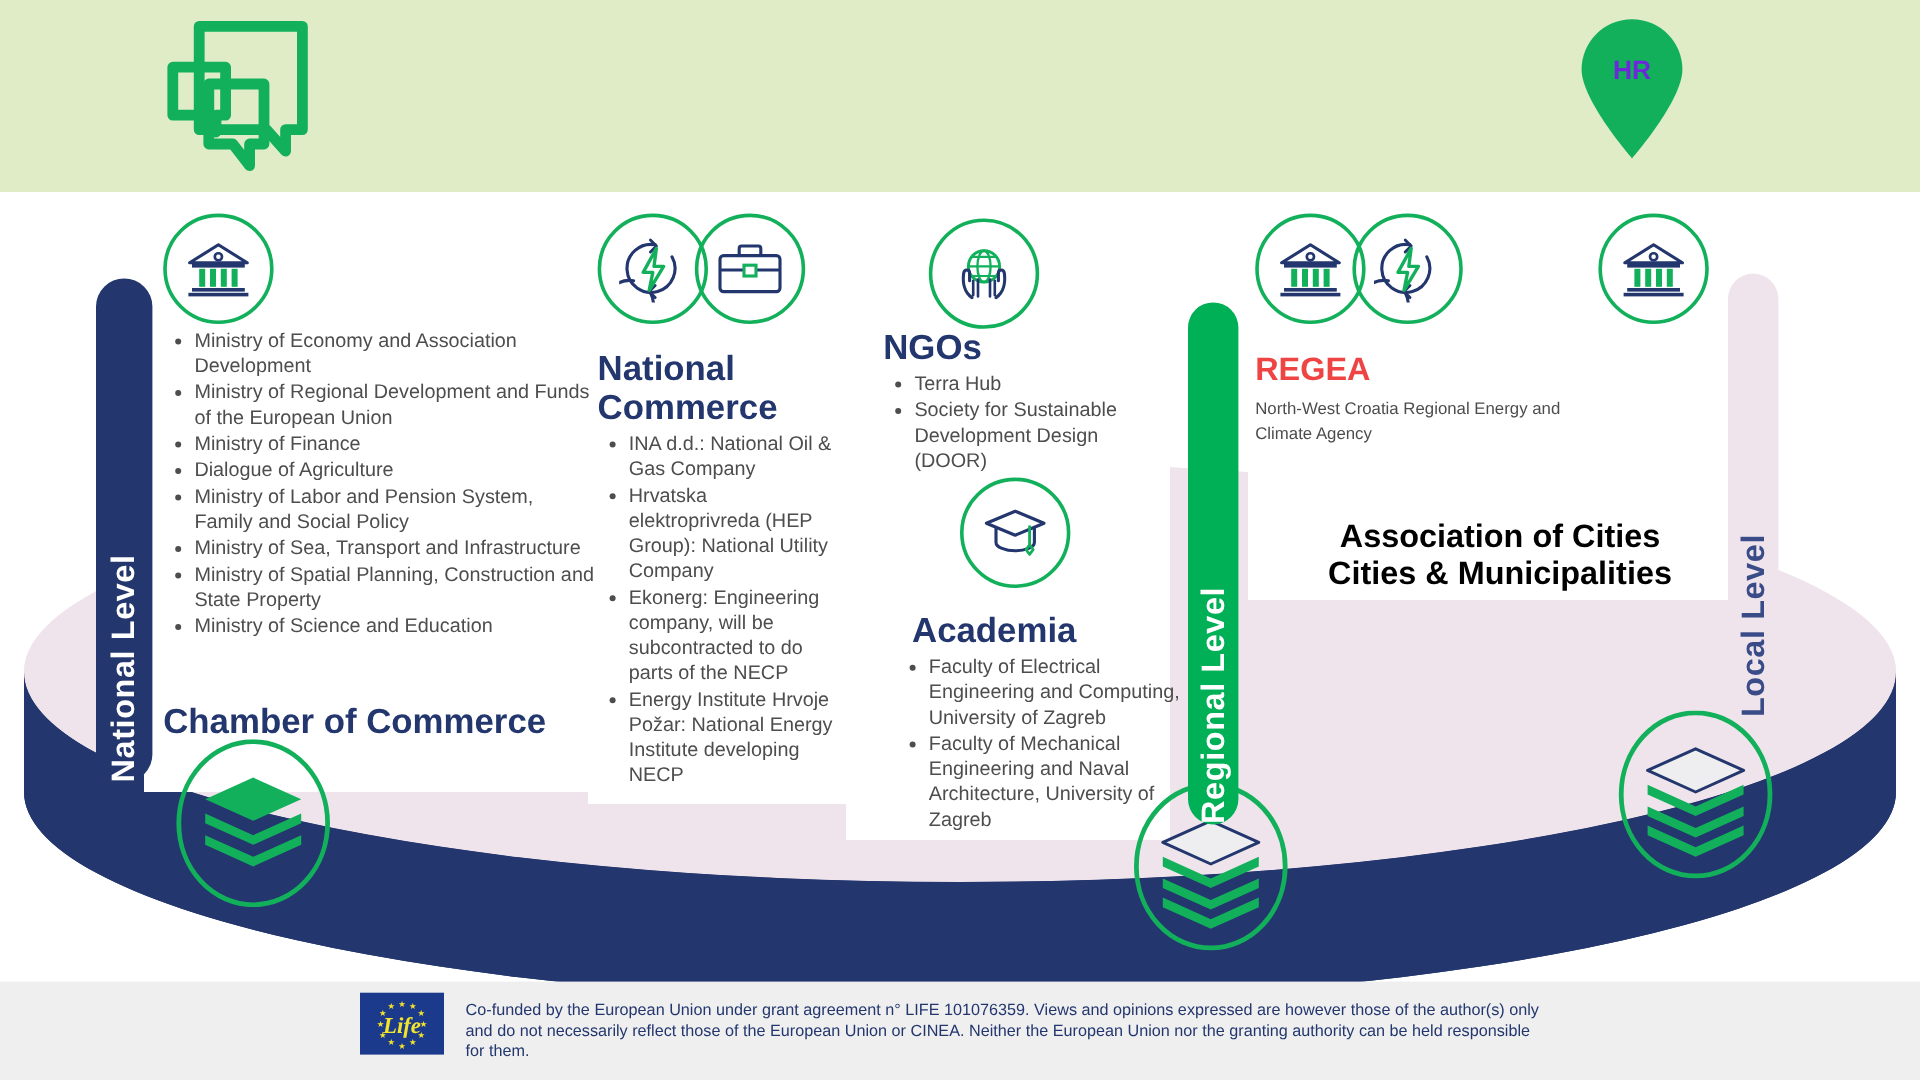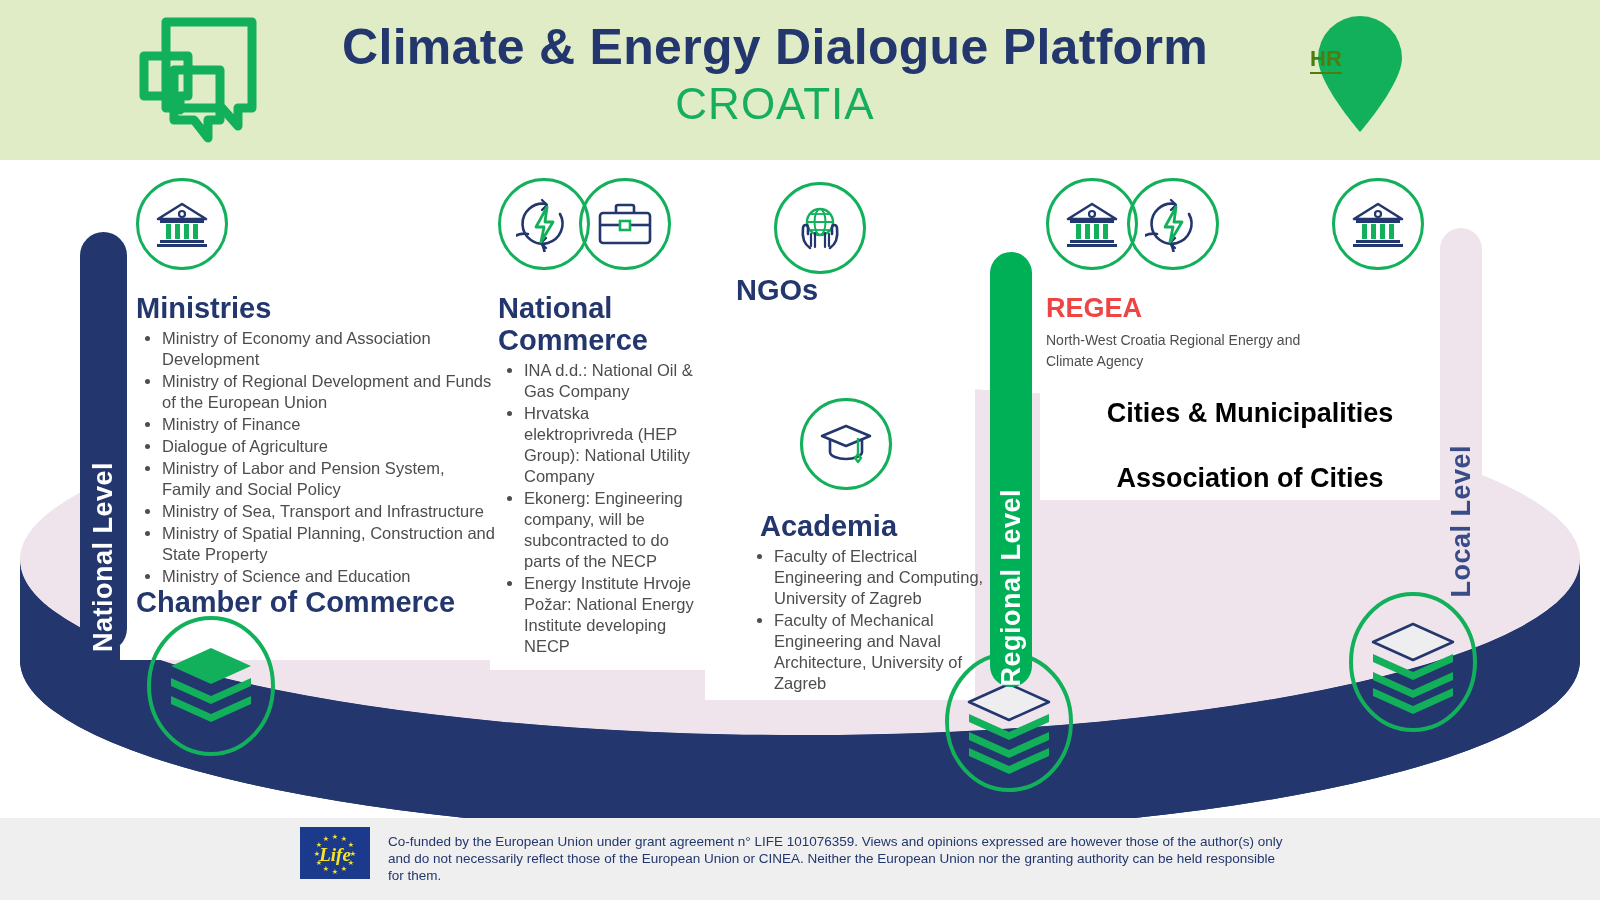--- a/index.html
+++ b/index.html
@@ -23,23 +23,23 @@
   .title-main{
     font-size:50px;font-weight:bold;color:#23376e;letter-spacing:.3px;
     line-height:58px;white-space:nowrap;
   }
   .title-sub{
     font-size:44px;font-weight:normal;color:#17ad5e;letter-spacing:1px;
     line-height:52px;margin-top:2px;
   }
   .pin{position:absolute;left:1310px;top:10px;width:100px;height:125px;}
   .pin-label{
-    position:absolute;left:0;top:36px;width:100px;
-    font-size:22px;font-weight:bold;color:#4d7c0f;
-    text-decoration:underline;text-underline-offset:6px;
+    position:absolute;left:0;top:36px;width:100px;text-align:center;
+    font-size:22px;font-weight:bold;color:#6d28d9;
+    text-underline-offset:6px;
   }
 
   
   .base{position:absolute;left:0;top:160px;width:1600px;height:680px;z-index:1;}
 
   
   .card{position:absolute;background:#ffffff;z-index:10;}
   .card-national{left:120px;top:230px;width:370px;height:430px;}
   .card-companies{left:490px;top:230px;width:215px;height:440px;}
   .card-ngo{left:705px;top:230px;width:270px;height:470px;}
@@ -144,21 +144,20 @@
         <rect x="6" y="21" width="44" height="3" fill="#23376e"></rect>
         <rect x="12" y="25" width="5" height="15" fill="#12b05a"></rect>
         <rect x="21" y="25" width="5" height="15" fill="#12b05a"></rect>
         <rect x="30" y="25" width="5" height="15" fill="#12b05a"></rect>
         <rect x="39" y="25" width="5" height="15" fill="#12b05a"></rect>
         <rect x="6" y="41" width="44" height="3" fill="#23376e"></rect>
         <rect x="3" y="45" width="50" height="3" fill="#23376e"></rect>
       </svg>
     </span>
   </div>
-  <h2 class="sect" style="margin-top:22px;">Ministries</h2>
   <ul class="items">
     <li>Ministry of Economy and Association Development</li>
     <li>Ministry of Regional Development and Funds of the European Union</li>
     <li>Ministry of Finance</li>
     <li>Dialogue of Agriculture</li>
     <li>Ministry of Labor and Pension System, Family and Social Policy</li>
     <li>Ministry of Sea, Transport and Infrastructure</li>
     <li>Ministry of Spatial Planning, Construction and State Property</li>
     <li>Ministry of Science and Education</li>
   </ul>
@@ -210,20 +209,24 @@
         <line x1="15" y1="22" x2="41" y2="22" stroke="#12b05a" stroke-width="2"></line>
         <line x1="18" y1="14" x2="38" y2="14" stroke="#12b05a" stroke-width="1.8"></line>
         <line x1="18" y1="30" x2="38" y2="30" stroke="#12b05a" stroke-width="1.8"></line>
         <path d="M18 48 C12 44 10 36 11 28 C11.5 24 16 24 16 28 L16 34" fill="none" stroke="#23376e" stroke-width="2.6" stroke-linecap="round"></path>
         <path d="M38 48 C44 44 46 36 45 28 C44.5 24 40 24 40 28 L40 34" fill="none" stroke="#23376e" stroke-width="2.6" stroke-linecap="round"></path>
         <path d="M19 34 L19 46 M23 33 L23 47 M33 33 L33 47 M37 34 L37 46" stroke="#23376e" stroke-width="2.2" stroke-linecap="round"></path>
       </svg>
     </span>
   </div>
   <h2 class="sect" style="margin-top:0;margin-left:0;">NGOs</h2>
+  <ul class="items">
+    <li>Terra Hub</li>
+    <li>Society for Sustainable Development Design (DOOR)</li>
+  </ul>
 </div>
 
 <div class="col" id="col-academia">
   <div class="ico-row" style="width:92px;margin-left:52px;">
     <span class="ico-circle" style="left:0;">
       <svg width="56" height="48" viewBox="0 0 56 48">
         <path d="M28 6 L52 16 L28 26 L4 16 Z" fill="none" stroke="#23376e" stroke-width="2.6" stroke-linejoin="round"></path>
         <path d="M12 20 L12 32 C12 36 20 39 28 39 C36 39 44 36 44 32 L44 20" fill="none" stroke="#23376e" stroke-width="2.6" stroke-linejoin="round"></path>
         <line x1="40" y1="18" x2="40" y2="34" stroke="#12b05a" stroke-width="2.4"></line>
         <path d="M40 34 L43 38 L40 42 L37 38 Z" fill="none" stroke="#12b05a" stroke-width="2.2" stroke-linejoin="round"></path>
@@ -260,22 +263,22 @@
         <path d="M30 52 L25 47 L30 42" fill="none" stroke="#23376e" stroke-width="2.4" stroke-linejoin="round" stroke-linecap="round"></path>
         <path d="M31 11 L20 31 L28 31 L25 46 L37 26 L29 26 Z" fill="none" stroke="#12b05a" stroke-width="2.8" stroke-linejoin="round"></path>
       </svg>
     </span>
   </div>
   <h2 class="sect green" style="margin-top:22px;">REGEA</h2>
   <div class="sub-desc" style="width:290px;">North-West Croatia Regional Energy and Climate Agency</div>
 </div>
 
 <div class="col" id="col-local-bold">
+  <div class="bold-line" style="margin-top:34px;">Association of Cities</div>
   <div class="bold-line">Cities &amp; Municipalities</div>
-  <div class="bold-line" style="margin-top:34px;">Association of Cities</div>
 </div>
 
 <div class="col" id="col-right-icon">
   <div class="ico-row" style="width:92px;">
     <span class="ico-circle" style="left:0;">
       <svg width="56" height="50" viewBox="0 0 56 50">
         <path d="M4 20 L28 5 L52 20 Z" fill="none" stroke="#23376e" stroke-width="2.6" stroke-linejoin="round"></path>
         <circle cx="28" cy="15" r="3" fill="none" stroke="#23376e" stroke-width="2.2"></circle>
         <rect x="6" y="21" width="44" height="3" fill="#23376e"></rect>
         <rect x="12" y="25" width="5" height="15" fill="#12b05a"></rect>
@@ -311,24 +314,20 @@
   <path d="M25 80 L65 98 L105 80 L105 88 L65 106 L25 88 Z" fill="#12b05a"></path>
   <path d="M25 96 L65 114 L105 96 L105 104 L65 122 L25 104 Z" fill="#12b05a"></path>
 </svg>
 
 <div class="header">
   <svg class="header-logo" viewBox="0 0 135 140">
     <path d="M36 14 L122 14 L122 100 L108 100 L108 118 L92 100 L36 100 Z" fill="none" stroke="#12b05a" stroke-width="9" stroke-linejoin="round"></path>
     <path d="M14 48 L58 48 L58 88 L50 88 L50 102 L38 88 L14 88 Z" fill="none" stroke="#12b05a" stroke-width="9" stroke-linejoin="round"></path>
     <path d="M44 62 L90 62 L90 112 L78 112 L78 130 L64 112 L44 112 Z" fill="none" stroke="#12b05a" stroke-width="9" stroke-linejoin="round"></path>
   </svg>
-  <div class="header-titles">
-    <div class="title-main">Climate &amp; Energy Dialogue Platform</div>
-    <div class="title-sub">CROATIA</div>
-  </div>
   <div class="pin">
     <svg width="100" height="125" viewBox="0 0 100 125">
       <path d="M50 122 C50 122 8 74 8 48 A42 42 0 1 1 92 48 C92 74 50 122 50 122 Z" fill="#12b05a"></path>
     </svg>
     <div class="pin-label">HR</div>
   </div>
 </div>
 
 <div class="footer"></div>
 <svg class="footer-logo" viewBox="0 0 70 52">

